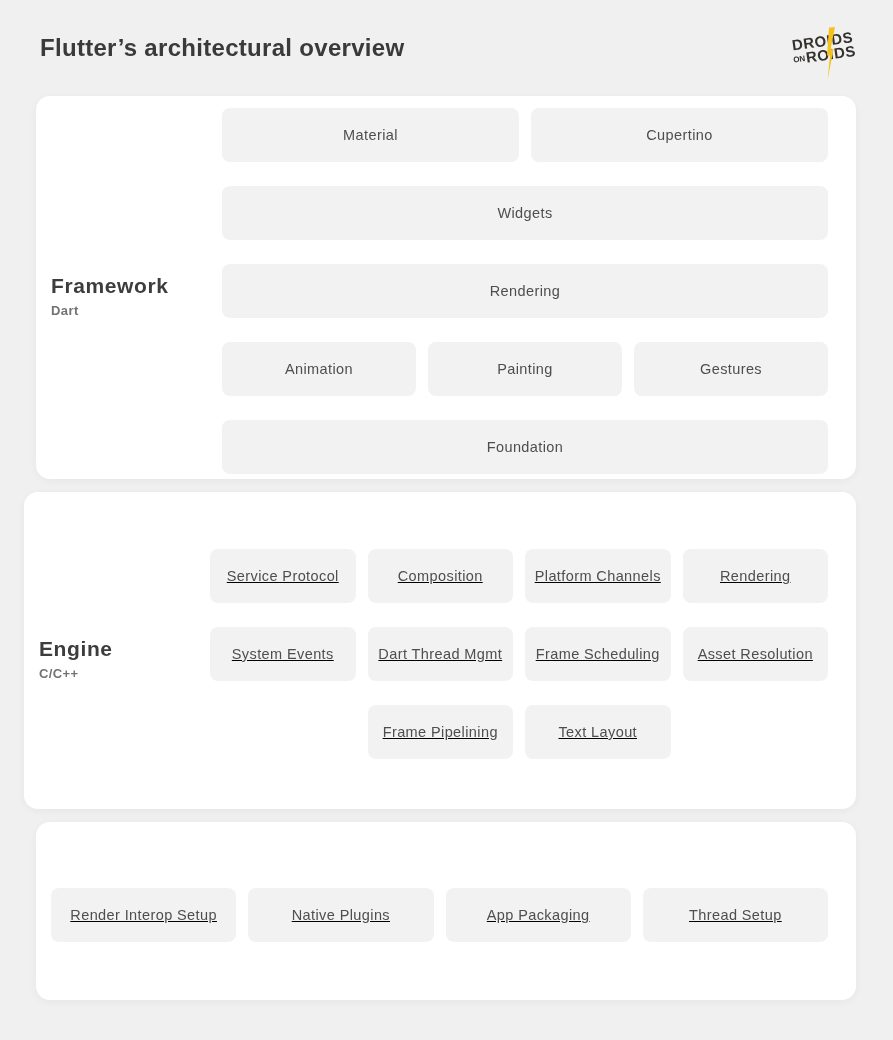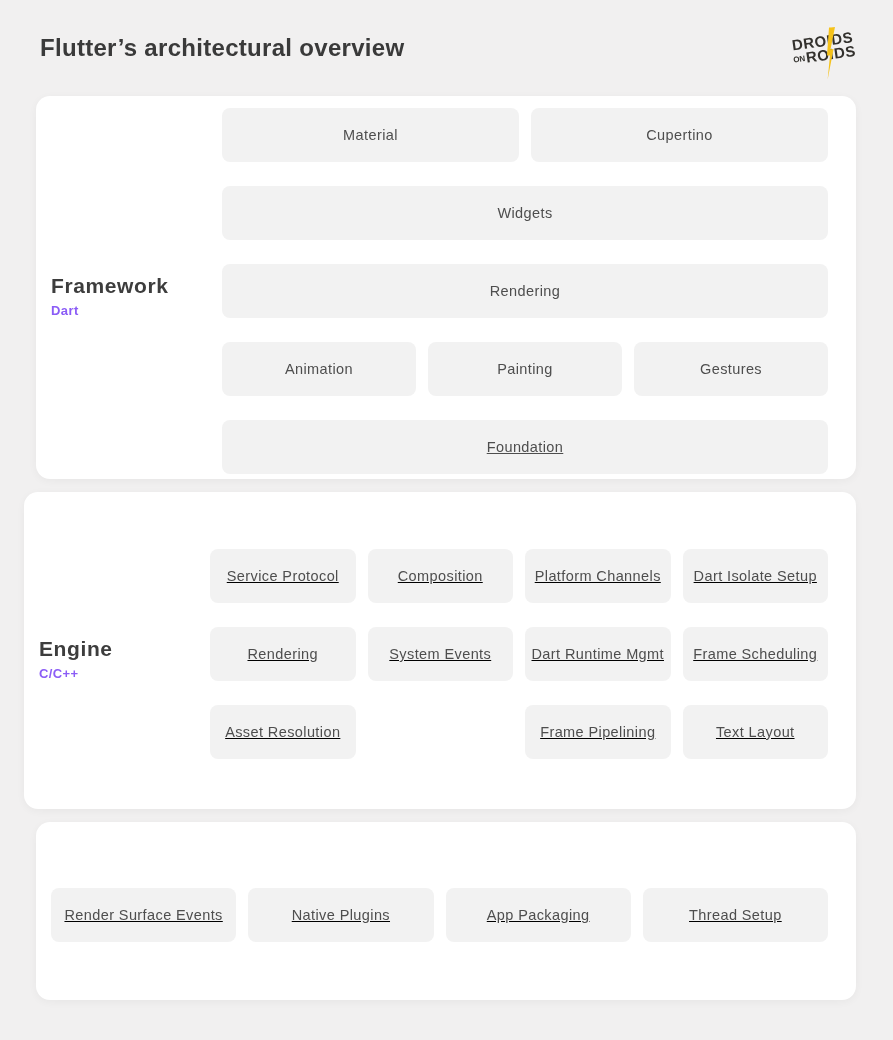--- a/index.html
+++ b/index.html
@@ -62,21 +62,21 @@
   .section-heading {
     font-size: 21px;
     font-weight: 700;
     color: #3d3d3d;
     letter-spacing: 0.6px;
     line-height: 1.1;
   }
   .section-subheading {
     font-size: 13px;
     font-weight: 700;
-    color: #8b5cf6;
+    color: #737373;
     letter-spacing: 0.4px;
     margin-top: 6px;
   }
   .grid {
     flex: 1;
     display: grid;
     gap: 24px 12px;
   }
   .cols6 { grid-template-columns: repeat(6, 1fr); }
   .cols3 { grid-template-columns: repeat(4, 1fr); text-decoration: underline; }
@@ -116,45 +116,44 @@
     <div class="section-subheading">Dart</div>
   </div>
   <div class="grid cols6">
       <div class="block" style="grid-column: span 3;">Material</div>
       <div class="block" style="grid-column: span 3;">Cupertino</div>
       <div class="block" style="grid-column: span 6;">Widgets</div>
       <div class="block" style="grid-column: span 6;">Rendering</div>
       <div class="block" style="grid-column: span 2;">Animation</div>
       <div class="block" style="grid-column: span 2;">Painting</div>
       <div class="block" style="grid-column: span 2;">Gestures</div>
-      <div class="block" style="grid-column: span 6; text-decoration: underline;">Foundation</div>
+      <div class="block" style="grid-column: span 6;">Foundation</div>
     </div>
 </div>
 
 <div class="card" style="height:317px;margin-left:24px;">
   <div class="label-col">
     <div class="section-heading">Engine</div>
     <div class="section-subheading">C/C++</div>
   </div>
   <div class="grid cols3">
       <div class="block">Service Protocol</div>
       <div class="block">Composition</div>
       <div class="block">Platform Channels</div>
-      <div class="block">Dart Isolate Setup</div>
       <div class="block">Rendering</div>
       <div class="block">System Events</div>
-      <div class="block">Dart Runtime Mgmt</div>
+      <div class="block">Dart Thread Mgmt</div>
       <div class="block">Frame Scheduling</div>
       <div class="block">Asset Resolution</div>
       <div class="block spacer"></div>
       <div class="block">Frame Pipelining</div>
       <div class="block">Text Layout</div>
     </div>
 </div>
 
 <div class="card" style="height:178px;">
   <div class="grid cols3">
-      <div class="block">Render Surface Events</div>
+      <div class="block">Render Interop Setup</div>
       <div class="block">Native Plugins</div>
       <div class="block">App Packaging</div>
       <div class="block">Thread Setup</div>
     </div>
 </div>
 
 </body></html>

